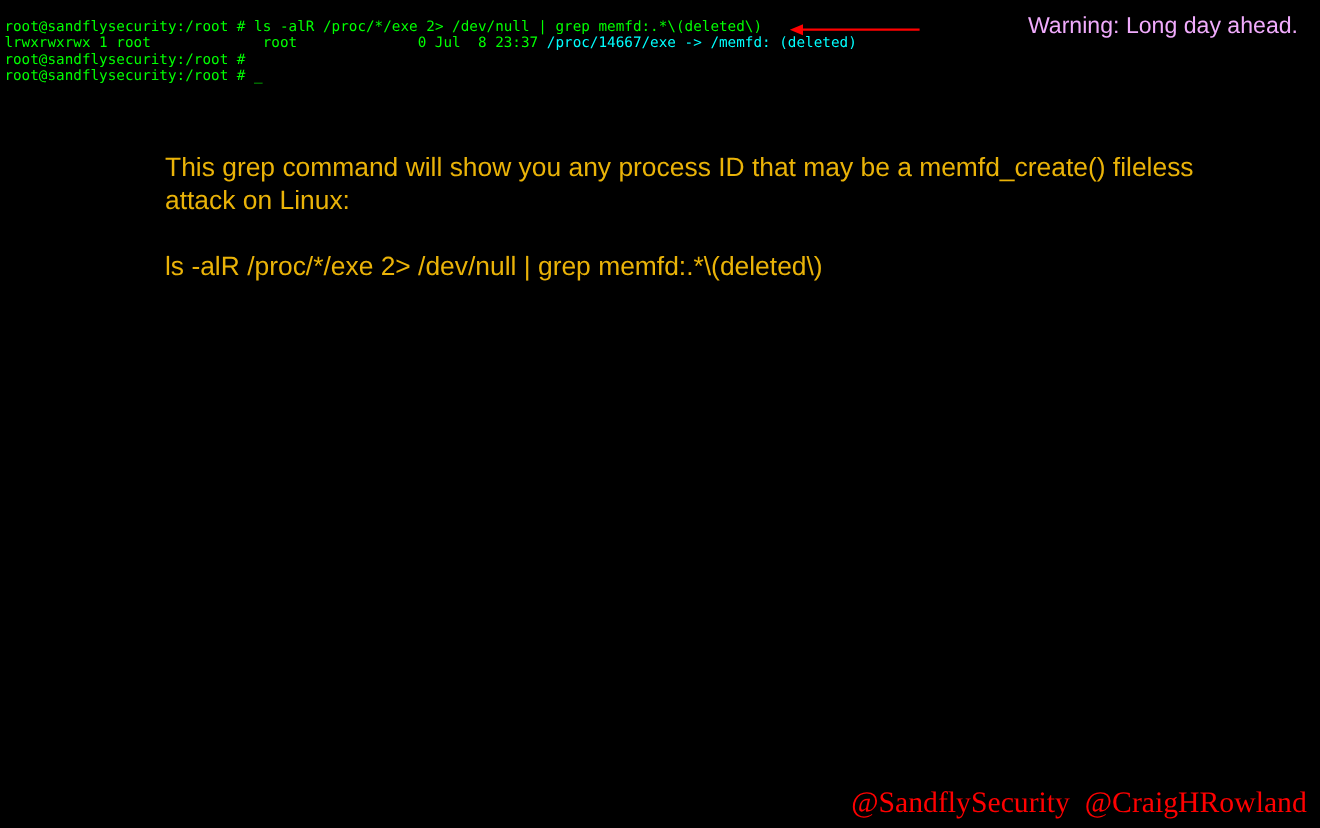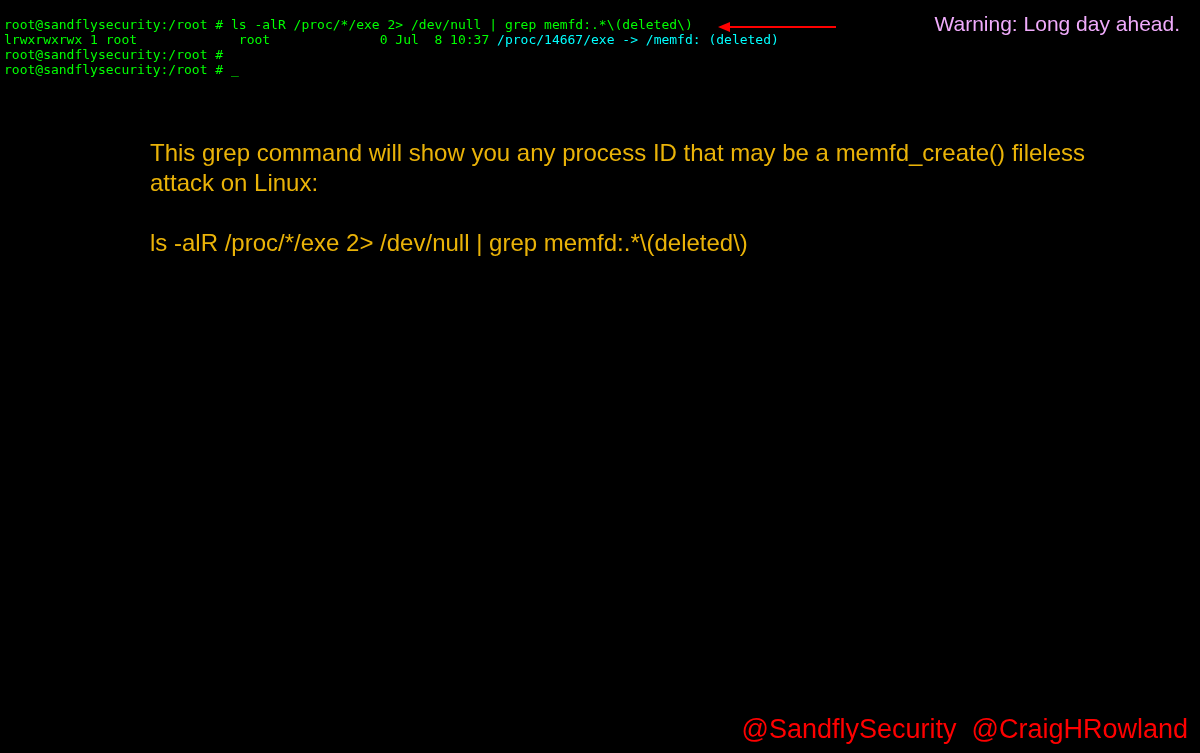--- a/index.html
+++ b/index.html
@@ -49,32 +49,32 @@
     line-height: 30px;
   }
   .explain p {
     margin: 0 0 30px 0;
   }
   .credits {
     position: absolute;
     bottom: 8px;
     right: 12px;
     color: #ff0000;
-    font-family: Liberation Sans, sans-serif;
+    font-family: Liberation Serif, serif;
     font-size: 27px;
     white-space: nowrap;
     margin-top: 35px;
   }
 </style>
 </head>
 <body>
 
 <div class="terminal">
 <span>root@sandflysecurity:/root #</span><span> ls -alR /proc/*/exe 2&gt; /dev/null | grep memfd:.*\(deleted\)</span>
-<span>lrwxrwxrwx 1 root             root              0 Jul  8 10:37 </span><span class="cyan">/proc/14667/exe -&gt; /memfd: (deleted)</span>
+<span>lrwxrwxrwx 1 root             root              0 Jul  8 23:37 </span><span class="cyan">/proc/14667/exe -&gt; /memfd: (deleted)</span>
 <span>root@sandflysecurity:/root #</span><span></span>
 <span>root@sandflysecurity:/root #</span><span> </span><span class="cursor">_</span>
 </div>
 
 <div class="warning" style="top:12px;">Warning: Long day ahead.</div>
 
 <svg class="arrow" width="120" height="14">
   <line x1="10" y1="7" x2="118" y2="7" stroke="#ff0000" stroke-width="2"></line>
   <polygon points="0,7 12,2 12,12" fill="#ff0000"></polygon>
 </svg>

